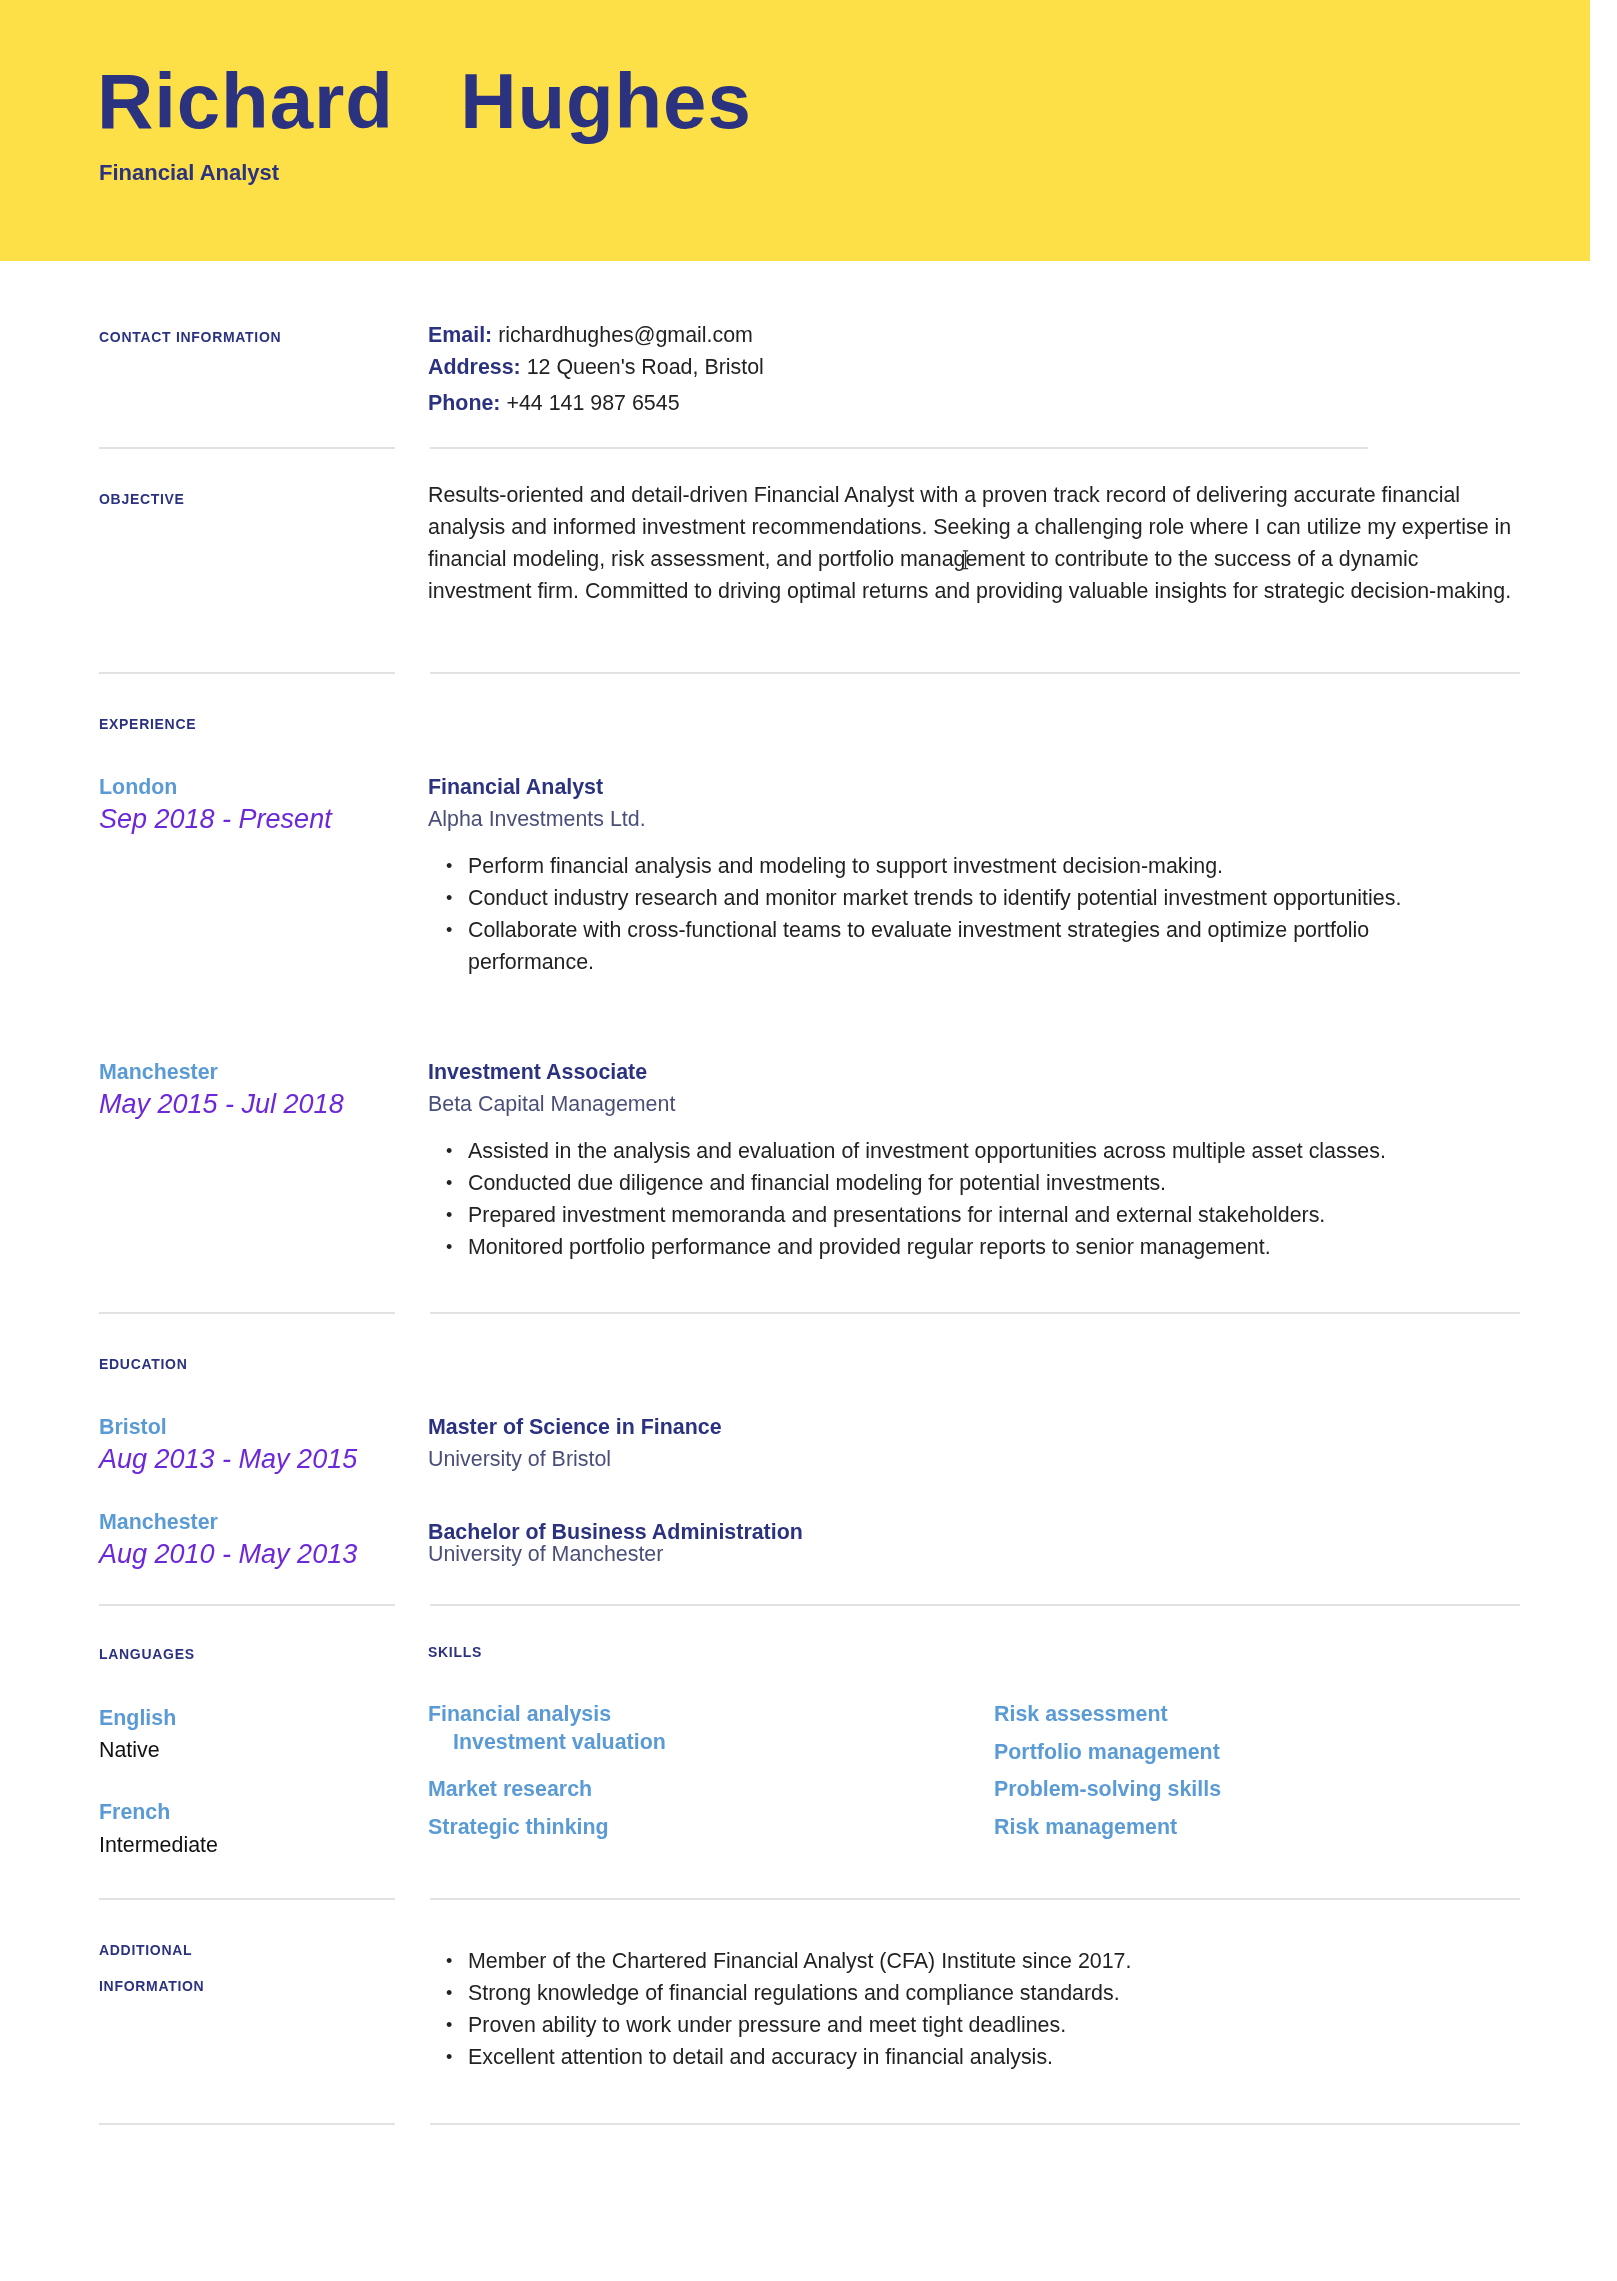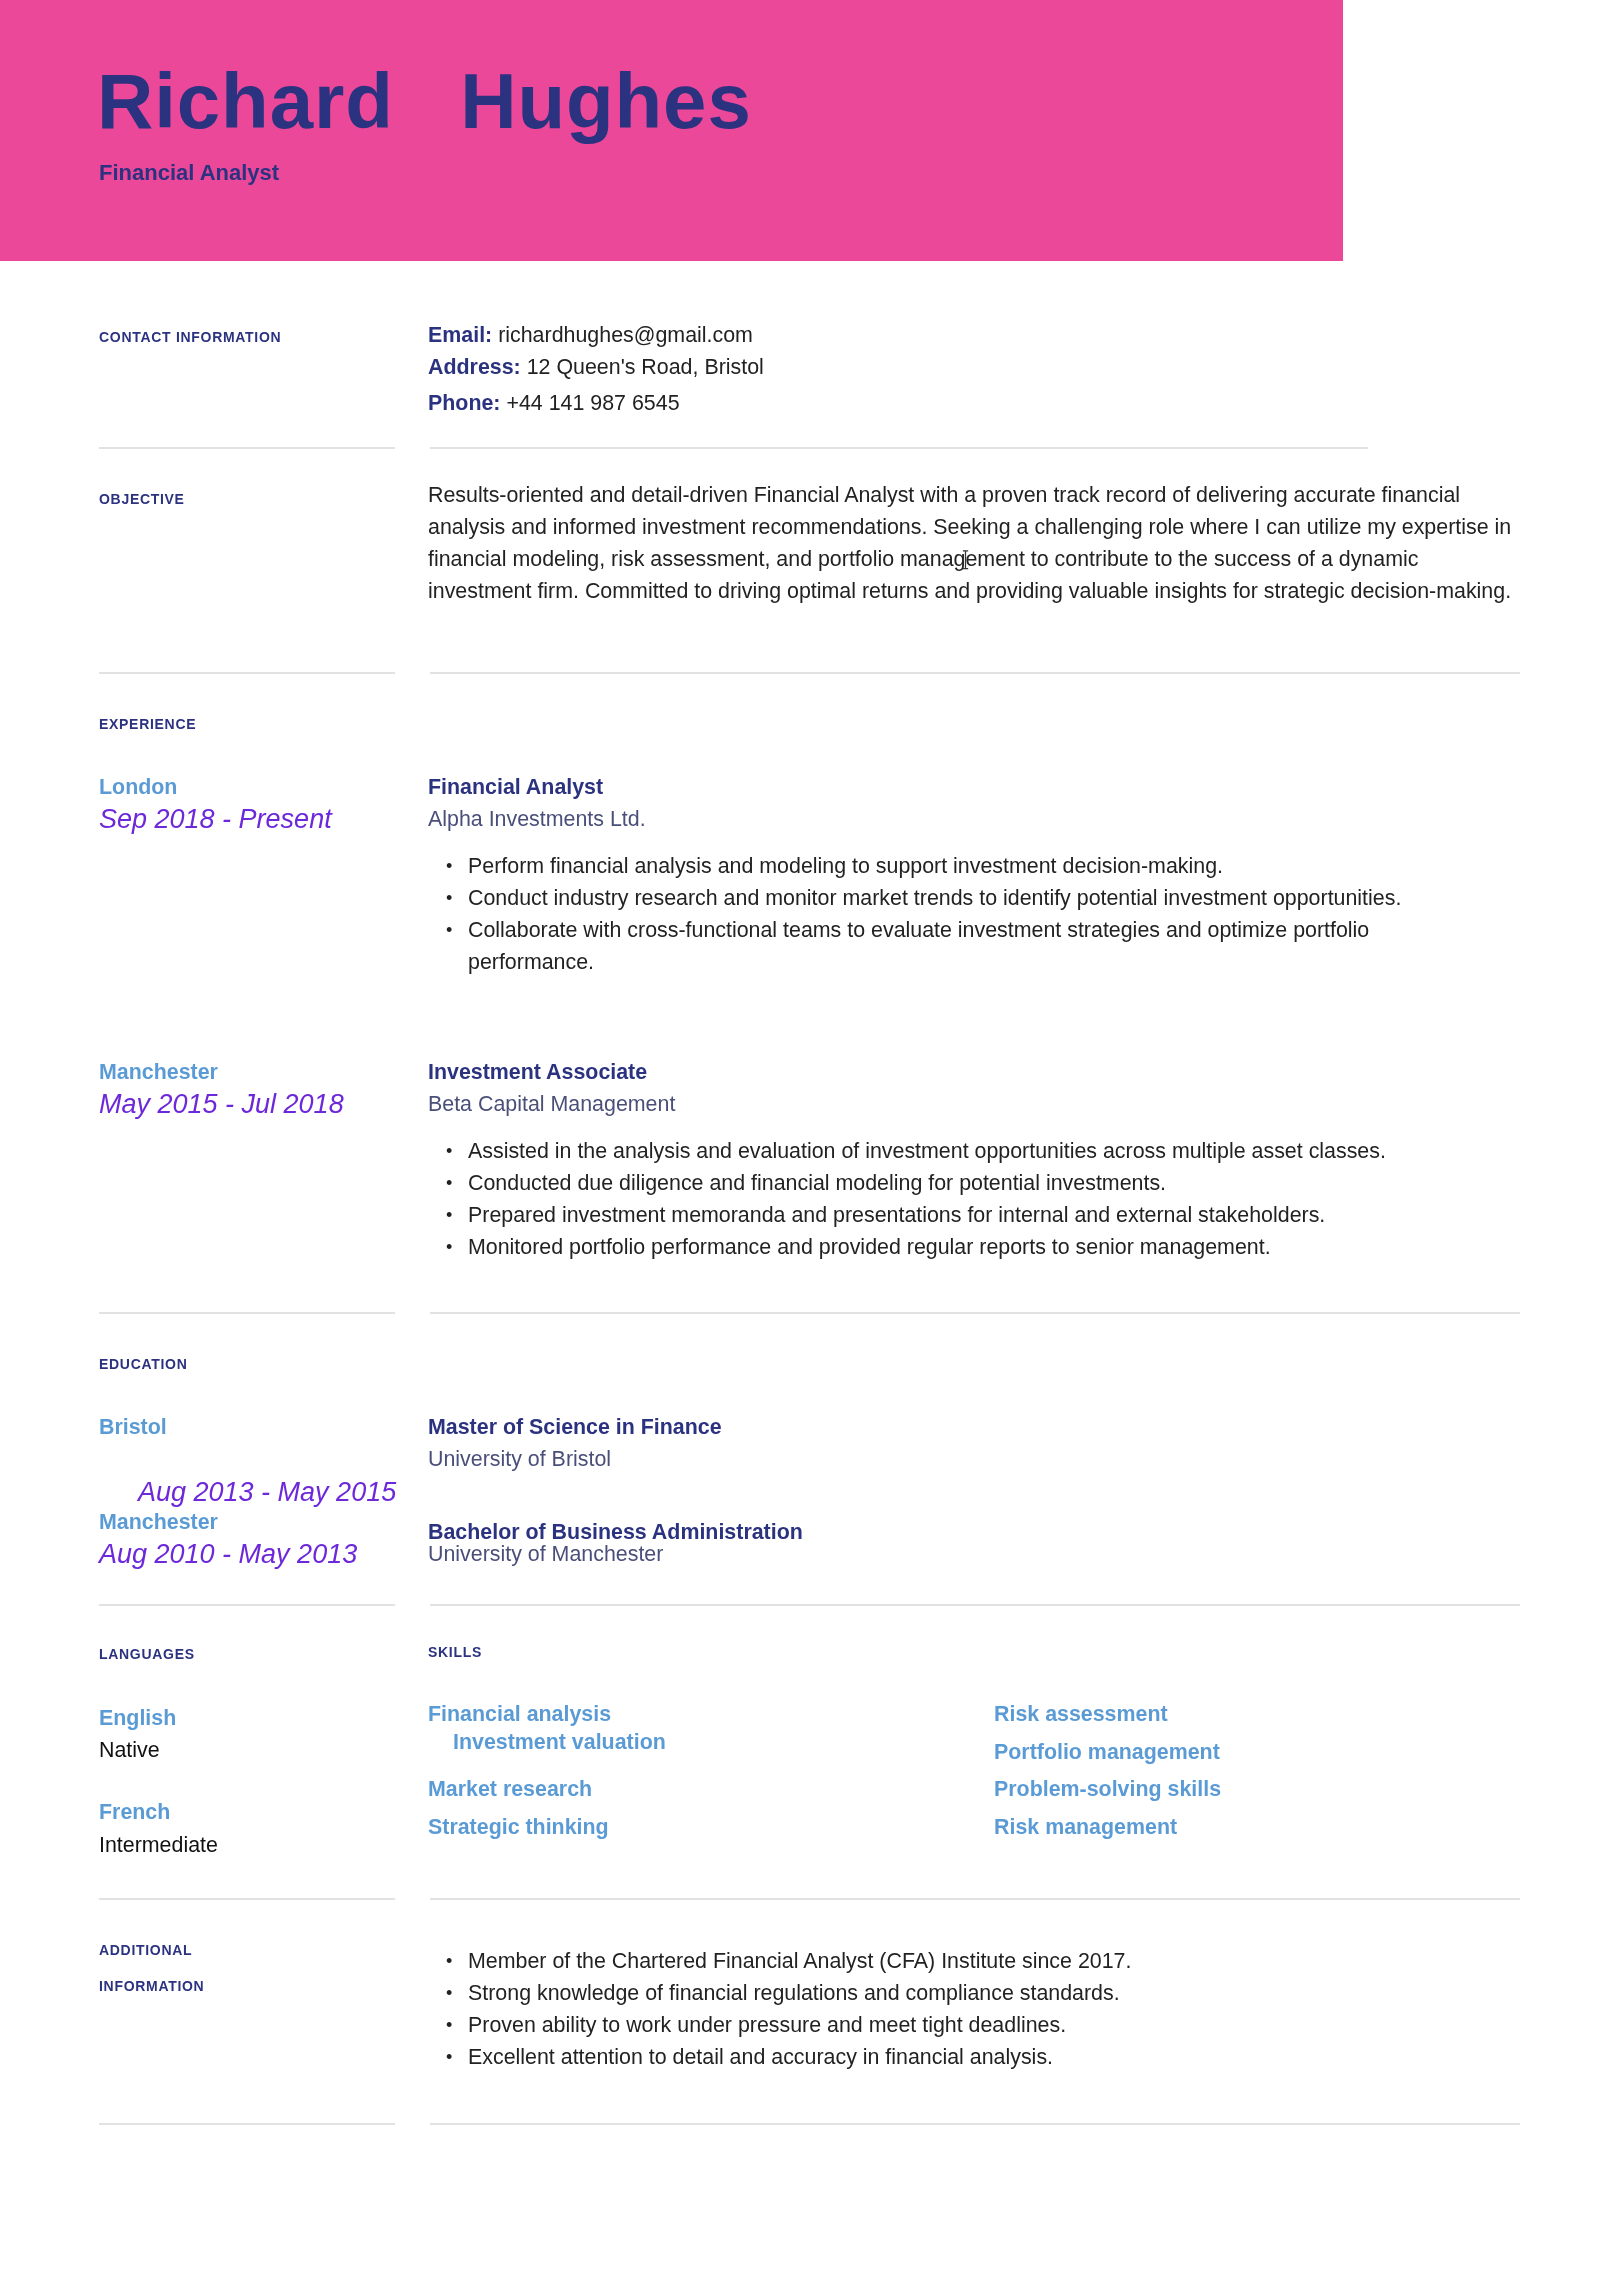--- a/index.html
+++ b/index.html
@@ -1,19 +1,19 @@
 <!DOCTYPE html>
 <html style="font-size:14.3px"><head>
 <meta charset="utf-8">
 <style>
   * { box-sizing: border-box; margin: 0; padding: 0; }
   html, body { width: 1617px; height: 2281px; background: #ffffff; overflow: hidden; }
   body { font-family: "Liberation Sans", "DejaVu Sans", sans-serif; color: #222222; position: relative; }
 
-  .header { position: absolute; left: 0; top: 0; width: 1343px; height: 261px; background: #ec4899; }
+  .header { position: absolute; left: 0; top: 0; width: 1590px; height: 261px; background: #fde047; }
   .name { position: absolute; left: 97px; top: 59px; font-size: 78px; font-weight: 700; color: #2b3280; letter-spacing: 0.9px; word-spacing: 10.7px; line-height: 1.1; }
   .role { position: absolute; left: 99px; top: 160px; font-size: 22px; font-weight: 700; color: #2b3280; }
 
   .sec-title { position: absolute; left: 99px; font-size: 14px; font-weight: 700; color: #2b3280; letter-spacing: 0.7px; line-height: 36px; }
   .divider { position: absolute; height: 1.8px; background: #e2e2e2; }
   .div-left { left: 99px; width: 296px; }
   .div-right { left: 430px; width: 1090px; }
 
   .txt { position: absolute; font-size: 21.4px; line-height: 32px; color: #222222; }
   .lbl { font-weight: 700; color: #2b3280; }
@@ -90,21 +90,21 @@
     <li>Monitored portfolio performance and provided regular reports to senior management.</li>
   </ul>
 </div>
 <div class="divider div-left" style="top: 1312px;"></div>
 <div class="divider div-right" style="top: 1312px;"></div>
 
 <div class="sec-title" style="top: 1346px;">EDUCATION</div>
 
 <div>
   <div class="loc" style="top: 1411px;">Bristol</div>
-  <div class="dates" style="top: 1476px; margin-left: 39px;">Aug 2013 - May 2015</div>
+  <div class="dates" style="top: 1443px;">Aug 2013 - May 2015</div>
   <div class="jobtitle" style="top: 1411px;">Master of Science in Finance</div>
   <div class="company" style="top: 1443px;">University of Bristol</div>
 </div>
 <div>
   <div class="loc" style="top: 1506px;">Manchester</div>
   <div class="dates" style="top: 1538px;">Aug 2010 - May 2013</div>
   <div class="jobtitle" style="top: 1506px; margin-top: 10px;">Bachelor of Business Administration</div>
   <div class="company" style="top: 1538px;">University of Manchester</div>
 </div>
 <div class="divider div-left" style="top: 1604px;"></div>

